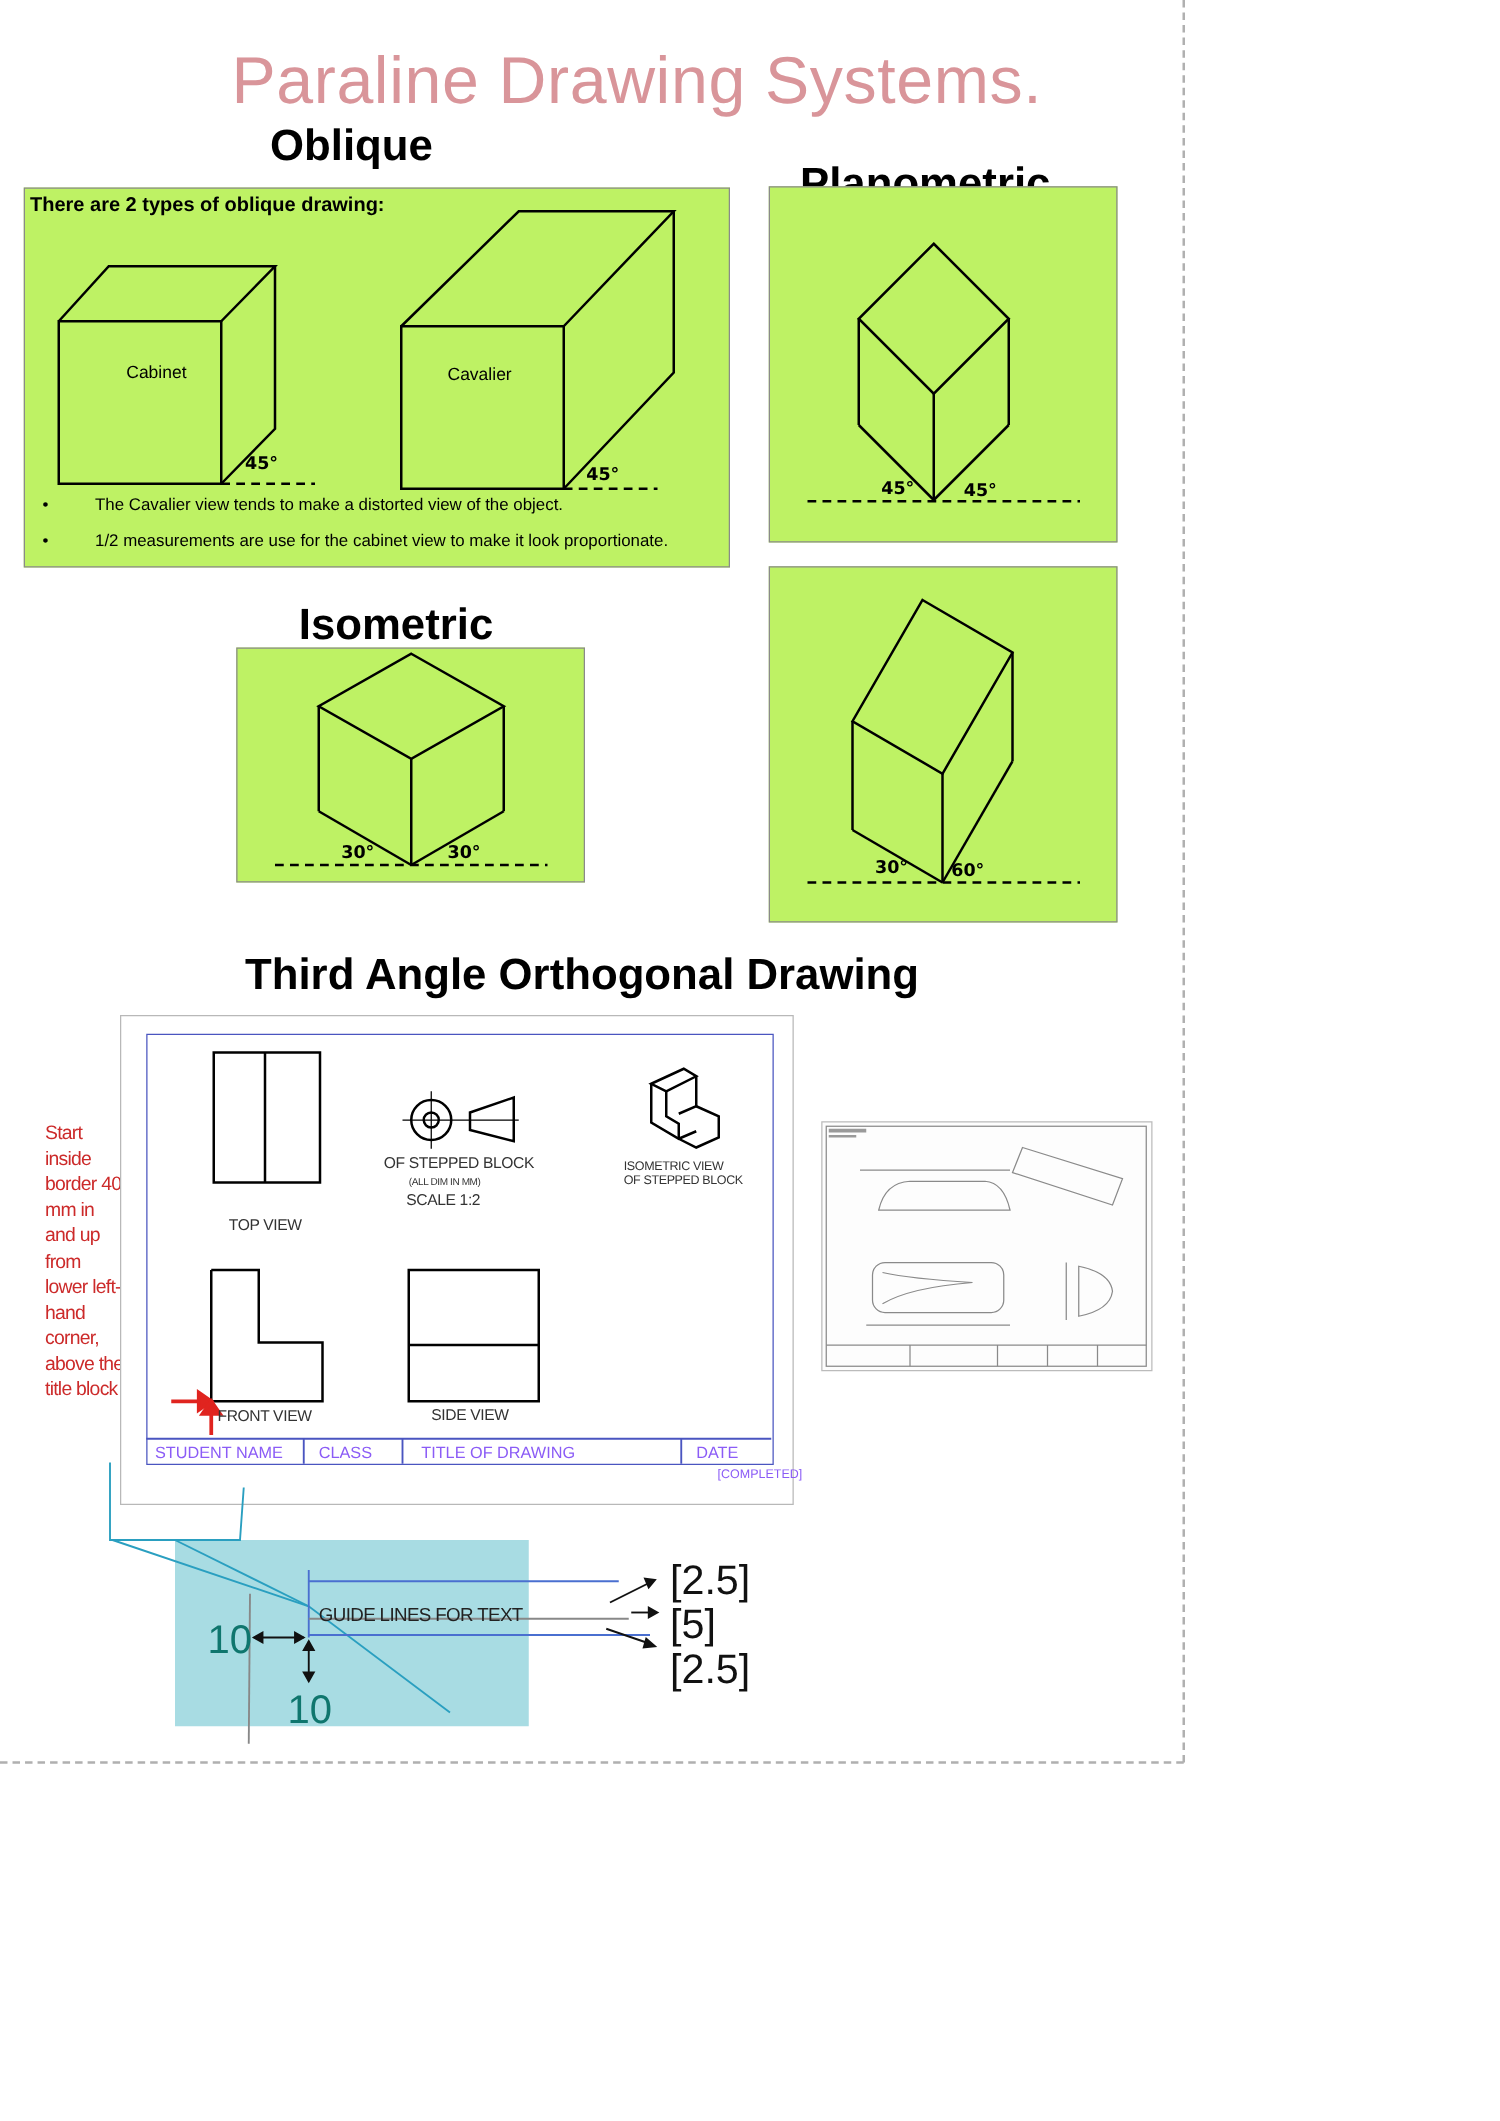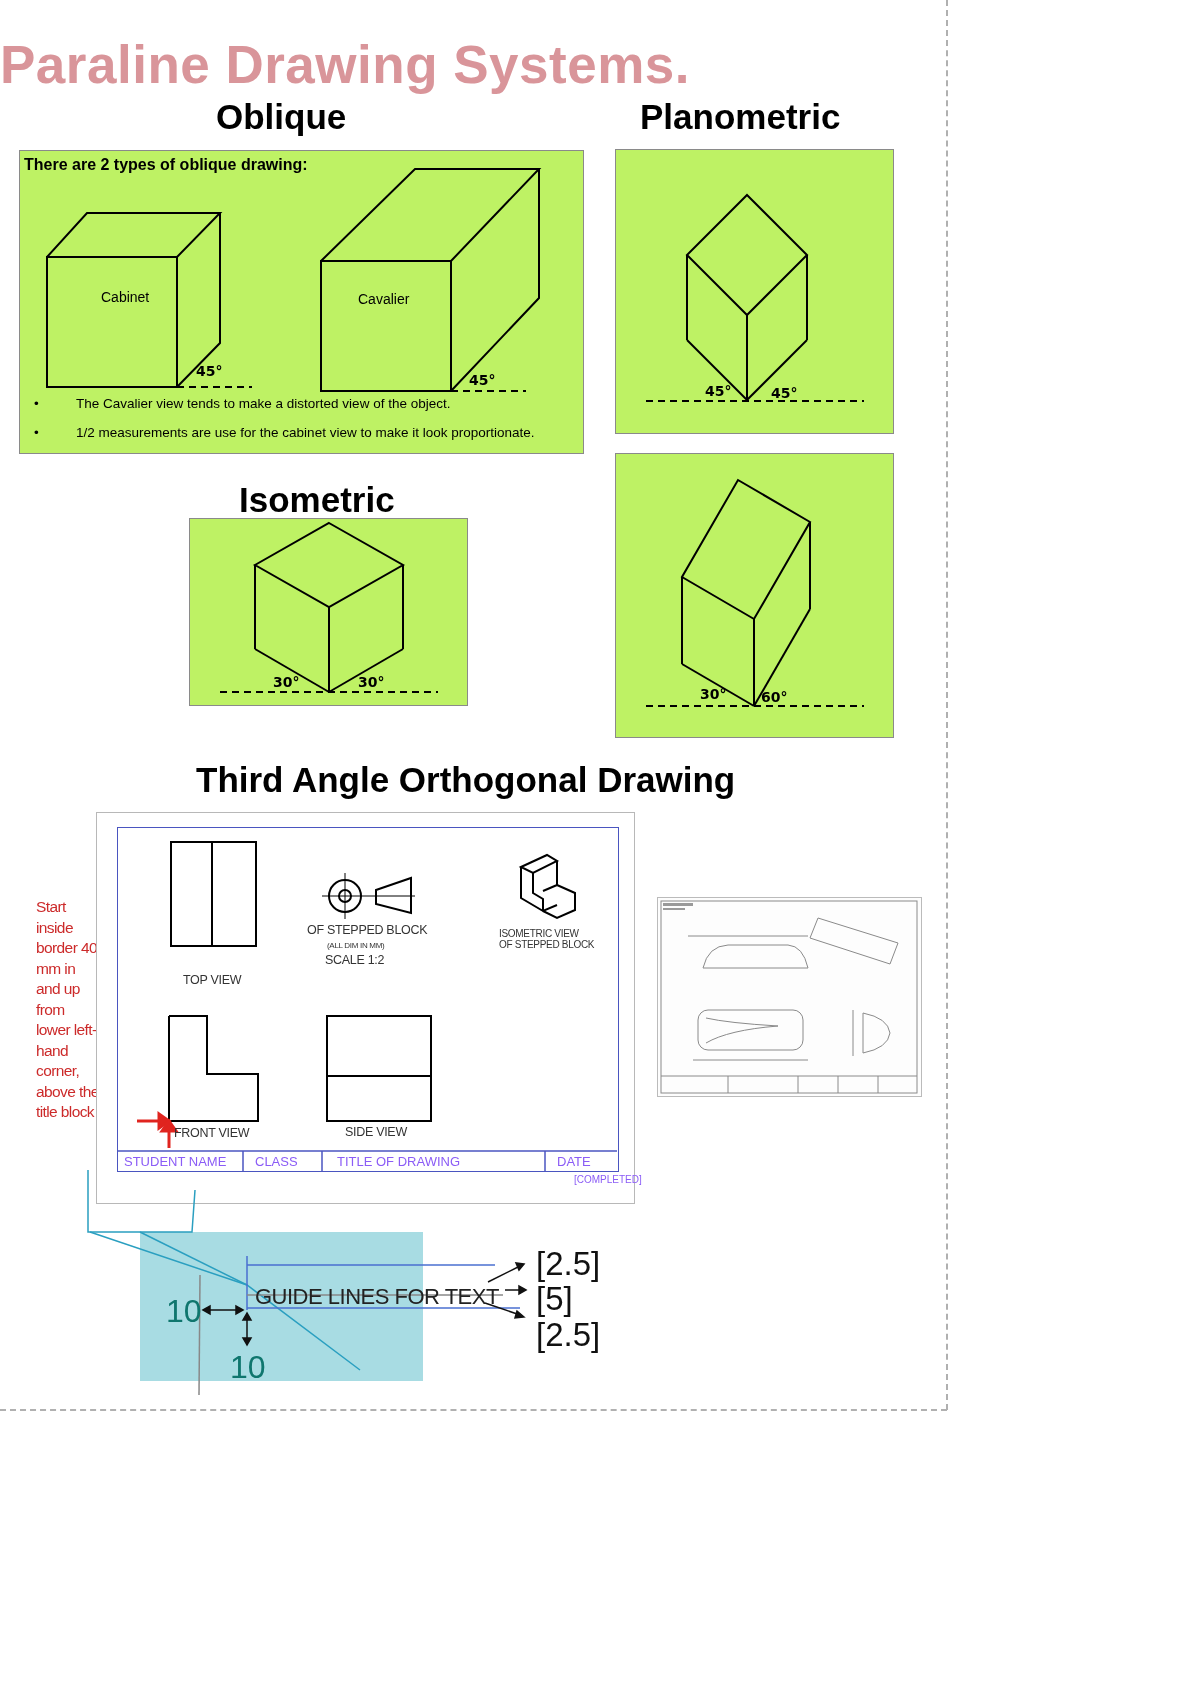--- a/index.html
+++ b/index.html
@@ -1,30 +1,30 @@
 <!DOCTYPE html>
 <html><head>
   <meta charset="utf-8">
   <style>
     html, body { margin: 0; padding: 0; background: #ffffff; }
     body { width: 1200px; height: 1697px; position: relative; overflow: hidden; font-family: "Liberation Sans", sans-serif; color: #000; }
     .page-border-right { position: absolute; left: 946px; top: 0; height: 1410px; border-left: 2px dashed #b0b0b0; }
     .page-border-bottom { position: absolute; left: 0; top: 1409px; width: 947px; border-top: 2px dashed #b0b0b0; }
-    .title { position: absolute; left: 0; top: 34px; width: 925px; text-align: left; font-size: 53px; font-weight: bold; color: #d9959a; letter-spacing: 0.5px; }
+    .title { position: absolute; left: 0; top: 34px; width: 925px; text-align: center; font-size: 53px; font-weight: normal; color: #d9959a; letter-spacing: 0.5px; padding-left: 47px; }
     .heading { position: absolute; font-weight: bold; font-size: 35px; color: #000; white-space: nowrap; }
     .box { position: absolute; border: 1.5px solid #8a8a8a; background: #bef264; }
     .box svg { position: absolute; left: 0; top: 0; }
     .ob-intro { position: absolute; left: 4px; top: 5px; font-size: 16px; font-weight: bold; }
     .ob-label { position: absolute; font-size: 14px; }
     .bullet-row { position: absolute; left: 14px; font-size: 13.5px; display: flex; }
     .bullet-dot { width: 42px; }
     .angle { font-family: "DejaVu Sans", sans-serif; font-weight: bold; font-size: 14px; }
     .red-note { position: absolute; left: 36px; top: 897px; width: 66px; font-size: 15.5px; line-height: 20.5px; color: #cc2a2a; letter-spacing: -0.6px; }
     .tb-cell { position: absolute; font-size: 13px; color: #8b5cf6; white-space: nowrap; }
-    .gl-text { position: absolute; font-size: 22px; color: #222; white-space: nowrap; letter-spacing: -0.5px; }
+    .gl-text { position: absolute; font-size: 15px; color: #222; white-space: nowrap; letter-spacing: -0.5px; }
     .dim-num { position: absolute; font-size: 32px; color: #0f766e; }
     .dim-br { position: absolute; font-size: 33px; color: #111; }
     .drawing-label { position: absolute; font-size: 12.5px; color: #333; white-space: nowrap; letter-spacing: -0.3px; }
   </style>
 </head>
 <body>
 
 <div class="page-border-right"></div>
 <div class="page-border-bottom"></div>
 
@@ -56,21 +56,21 @@
   <div class="bullet-row" style="top:245px;">
     <span class="bullet-dot">•</span>
     <span>The Cavalier view tends to make a distorted view of the object.</span>
   </div>
   <div class="bullet-row" style="top:274px;">
     <span class="bullet-dot">•</span>
     <span>1/2 measurements are use for the cabinet view to make it look proportionate.</span>
   </div>
 </div>
 
-<div class="heading" style="left:640px; top:97px;">Planometric</div>
+<div class="heading" style="left:640px; top:127px;">Planometric</div>
 <div class="box" style="left:615px; top:149px; width:277px; height:283px;">
   <svg width="277" height="283">
     <g fill="none" stroke="#000" stroke-width="2">
       <polygon points="131,45 191,105 131,165 71,105"></polygon>
       <line x1="71" y1="105" x2="71" y2="190"></line>
       <line x1="191" y1="105" x2="191" y2="190"></line>
       <line x1="131" y1="165" x2="131" y2="250"></line>
       <line x1="71" y1="190" x2="131" y2="250"></line>
       <line x1="191" y1="190" x2="131" y2="250"></line>
     </g>

